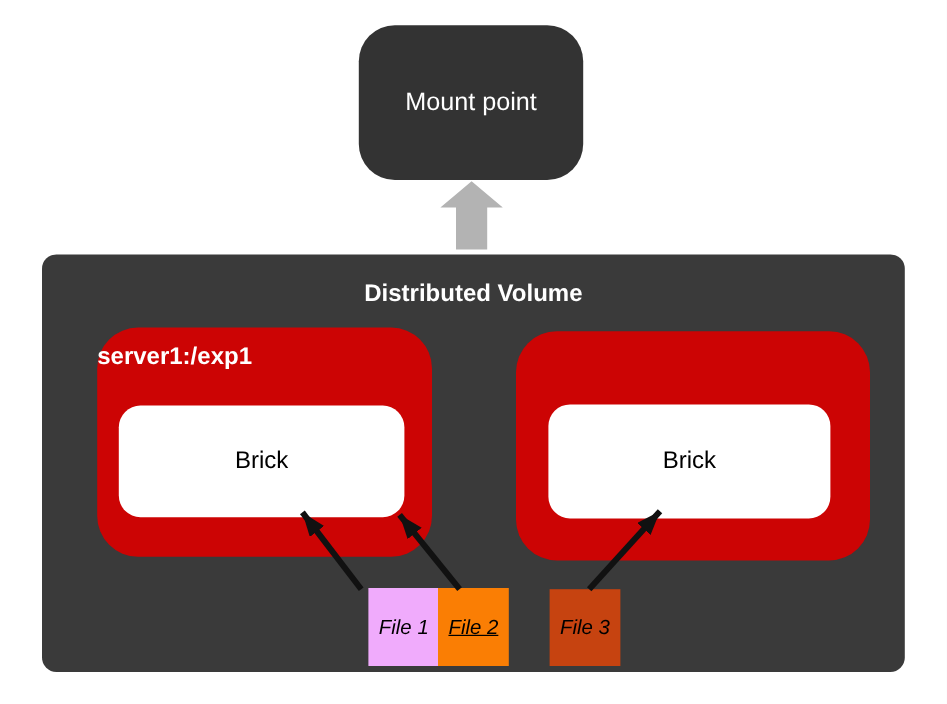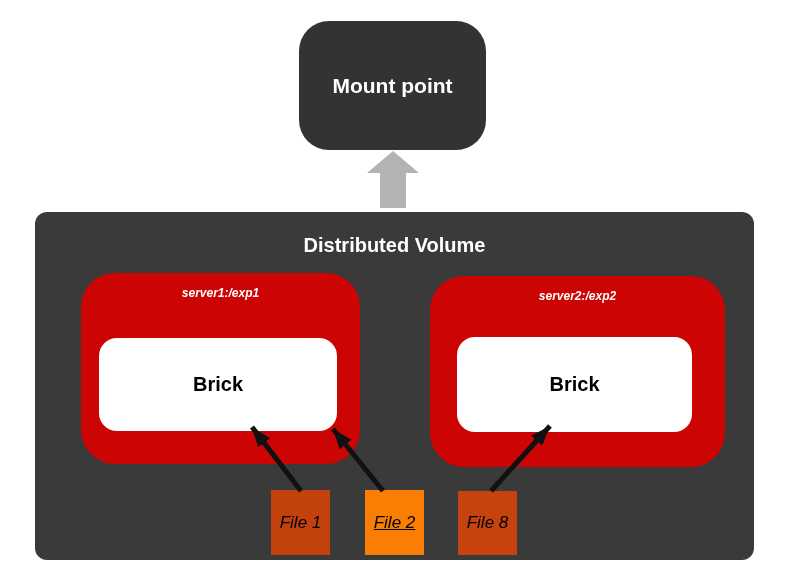--- a/index.html
+++ b/index.html
@@ -5,43 +5,43 @@
   html,body{margin:0;padding:0;background:#ffffff;}
   .stage{
     position:relative;width:789px;height:587px;background:#ffffff;
     font-family:"Liberation Sans",sans-serif;overflow:hidden;
   }
   .mount{
     position:absolute;left:299px;top:21px;width:187px;height:129px;
     background:#333333;border-radius:30px;
     display:flex;align-items:center;justify-content:center;
   }
-  .mount-label{color:#ffffff;font-weight:bold;font-size:21px;}
+  .mount-label{color:#ffffff;font-weight:normal;font-size:21px;}
   .volume{
     position:absolute;left:35px;top:212px;width:719px;height:348px;
     background:#3a3a3a;border-radius:12px;
   }
   .volume-title{
     position:absolute;left:0;top:22px;width:100%;text-align:center;
     color:#ffffff;font-weight:bold;font-size:20px;
   }
   .server{position:absolute;background:#cc0404;border-radius:34px;}
   .server-1{left:46px;top:61px;width:279px;height:191px;}
   .server-2{left:395px;top:64px;width:295px;height:191px;}
   .server-label{
-    position:absolute;left:0;top:13px;width:100%;text-align:center;
-    color:#ffffff;font-weight:bold;font-size:12px;font-style:italic;
+    position:absolute;left:0;top:13px;width:100%;text-align:left;
+    color:#ffffff;font-weight:bold;font-size:20px;
   }
   .brick{
     position:absolute;background:#ffffff;border-radius:18px;
     display:flex;align-items:center;justify-content:center;
   }
   .brick-1{left:18px;top:65px;width:238px;height:93px;}
   .brick-2{left:27px;top:61px;width:235px;height:95px;}
-  .brick-label{color:#000000;font-weight:bold;font-size:20px;}
+  .brick-label{color:#000000;font-weight:normal;font-size:20px;}
   .file{
     position:absolute;width:59px;height:65px;
     display:flex;align-items:center;justify-content:center;
   }
   .file-1{left:236px;top:278px;}
   .file-2{left:330px;top:278px;}
   .file-3{left:423px;top:279px;height:64px;}
   .file-label{font-style:italic;font-size:17px;color:#000000;}
   .arrows{
     position:absolute;left:0;top:0;width:789px;height:587px;
@@ -61,34 +61,33 @@
     <div class="volume-title">Distributed Volume</div>
 
     <div class="server server-1">
       <div class="server-label">server1:/exp1</div>
       <div class="brick brick-1">
         <span class="brick-label">Brick</span>
       </div>
     </div>
 
     <div class="server server-2">
-      <div class="server-label">server2:/exp2</div>
       <div class="brick brick-2">
         <span class="brick-label">Brick</span>
       </div>
     </div>
 
-    <div class="file file-1" style="background-color: #c2410c;">
+    <div class="file file-1" style="background-color: #f0abfc; margin-left: 36px;">
       <span class="file-label">File 1</span>
     </div>
     <div class="file file-2" style="background-color: rgb(250, 126, 4); text-decoration: underline;">
       <span class="file-label">File 2</span>
     </div>
     <div class="file file-3" style="background-color: rgb(198, 67, 16);">
-      <span class="file-label">File 8</span>
+      <span class="file-label">File 3</span>
     </div>
   </div>
 
   <svg class="arrows" viewBox="0 0 789 587" xmlns="http://www.w3.org/2000/svg">
     <defs>
       <marker id="ahead" markerWidth="4.2" markerHeight="3.2" refX="4" refY="1.5" orient="auto" markerUnits="strokeWidth">
         <path d="M0,0 L4,1.5 L0,3 Z" fill="#111111"></path>
       </marker>
     </defs>
 

